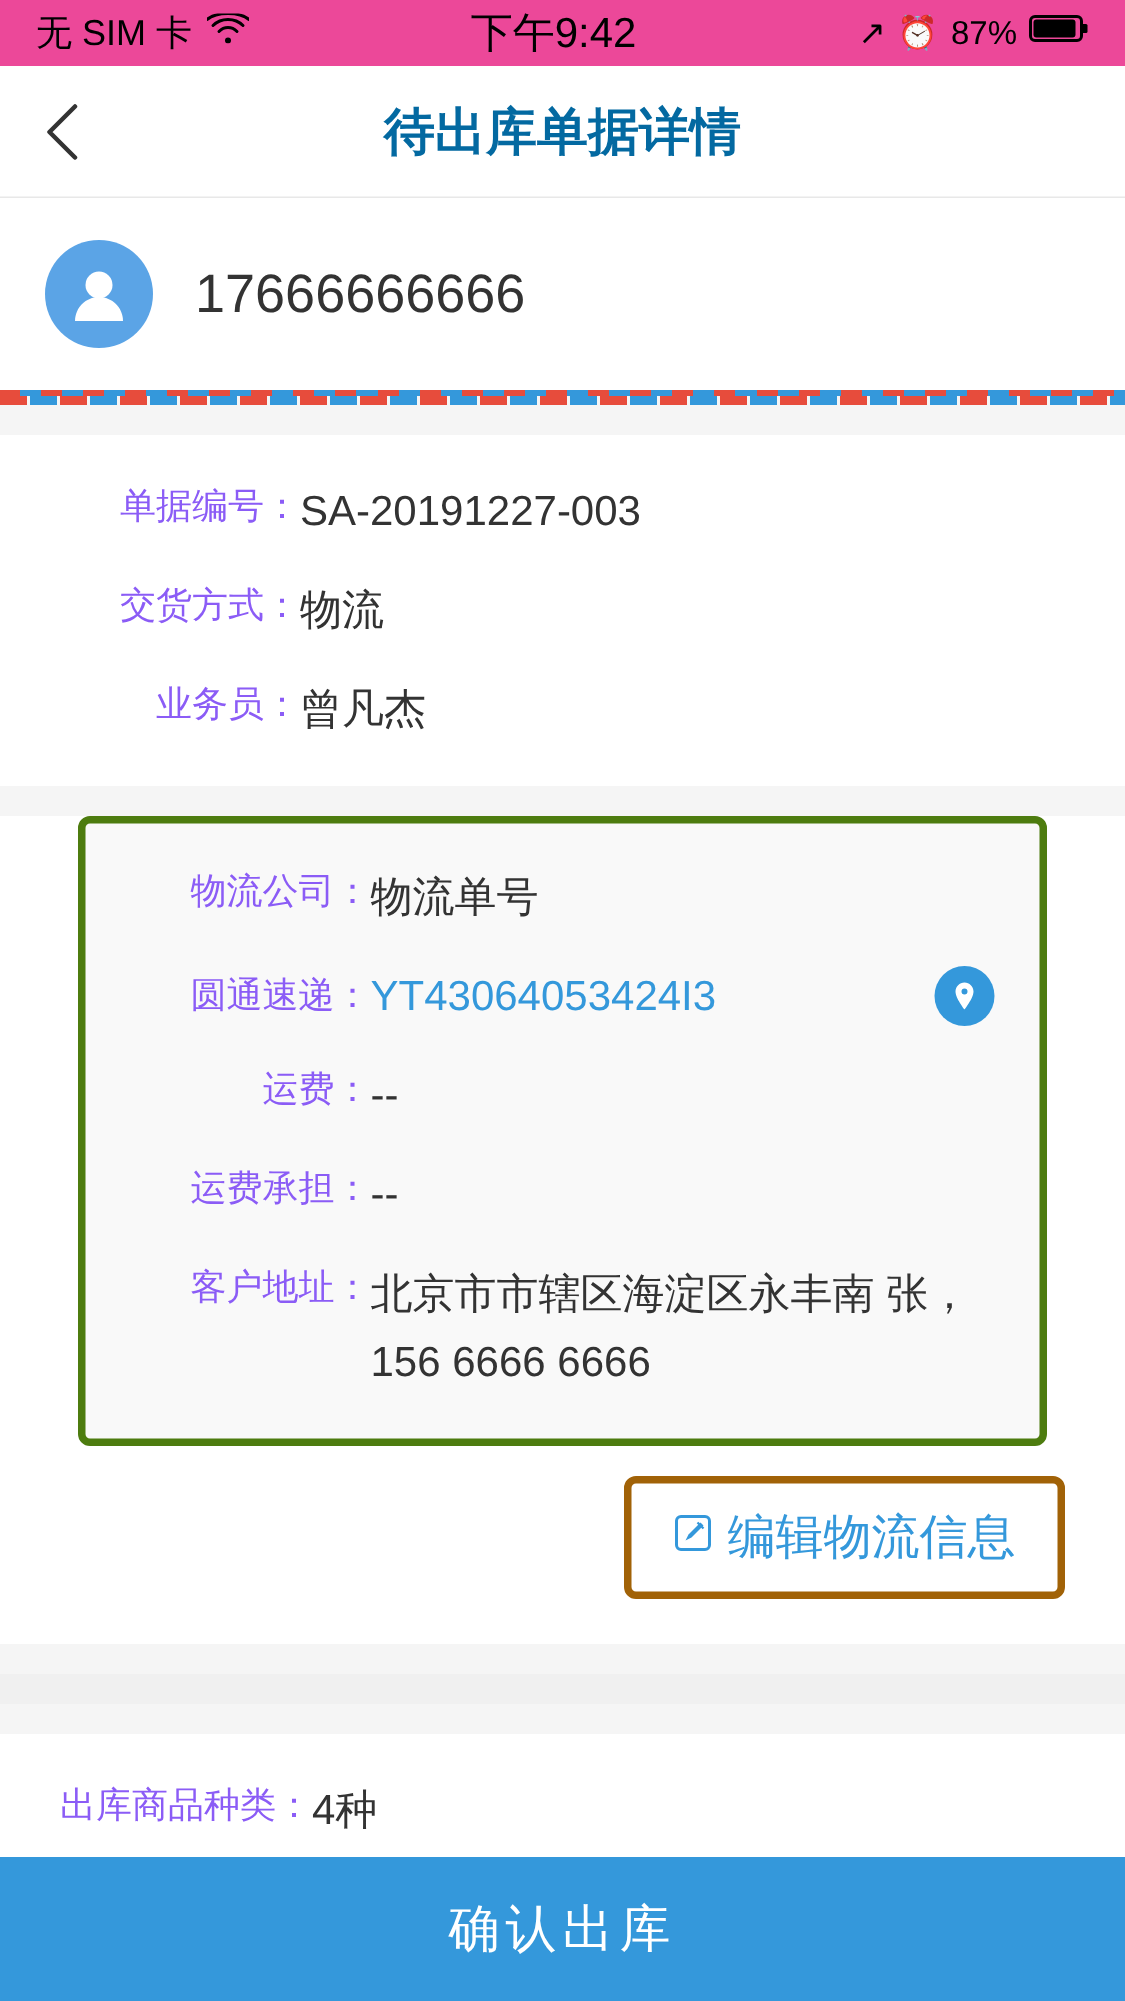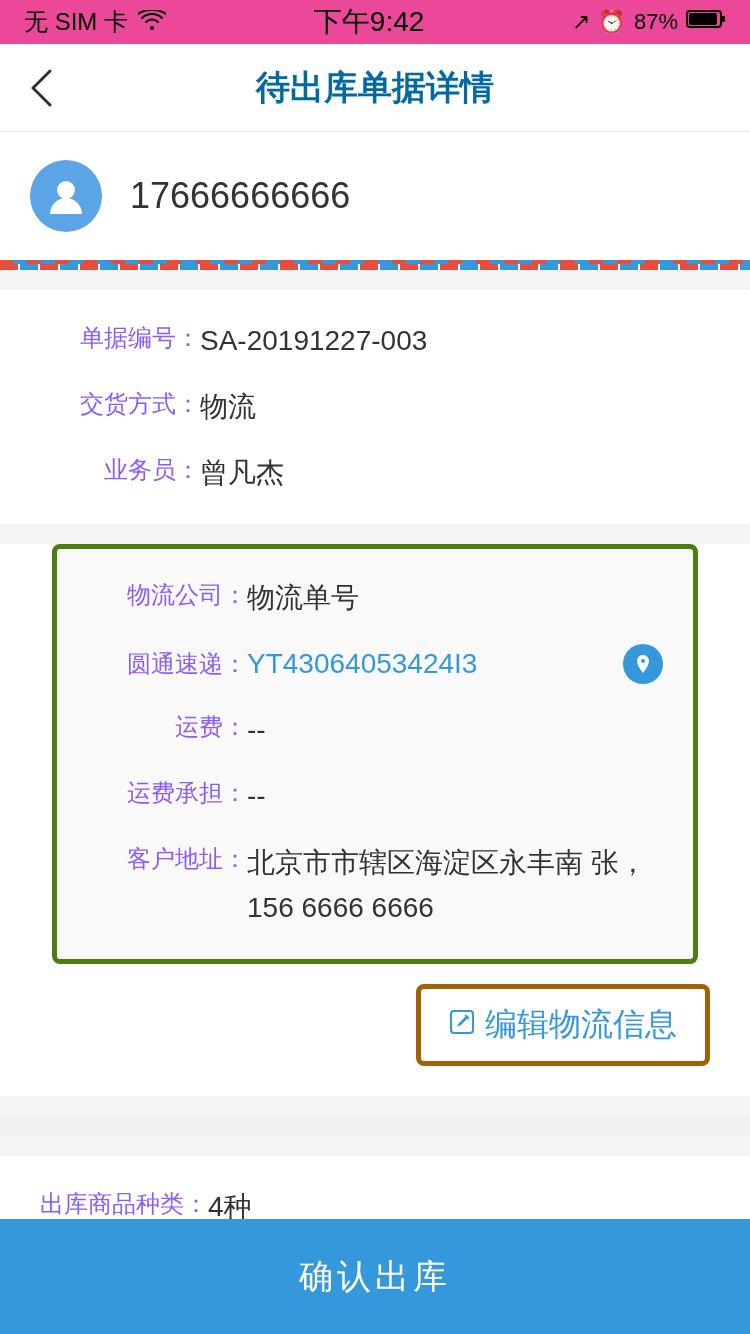--- a/index.html
+++ b/index.html
@@ -198,21 +198,21 @@
       background: #f0f0f0;
     }
 
     
     .confirm-btn-bar {
       position: fixed;
       bottom: 0;
       left: 0;
       width: 750px;
       background: #3498db;
-      height: 115px;
+      height: 96px;
       display: flex;
       align-items: center;
       justify-content: center;
       cursor: pointer;
     }
     .confirm-btn-text {
       color: #fff;
       font-size: 34px;
       font-weight: 500;
       letter-spacing: 4px;

